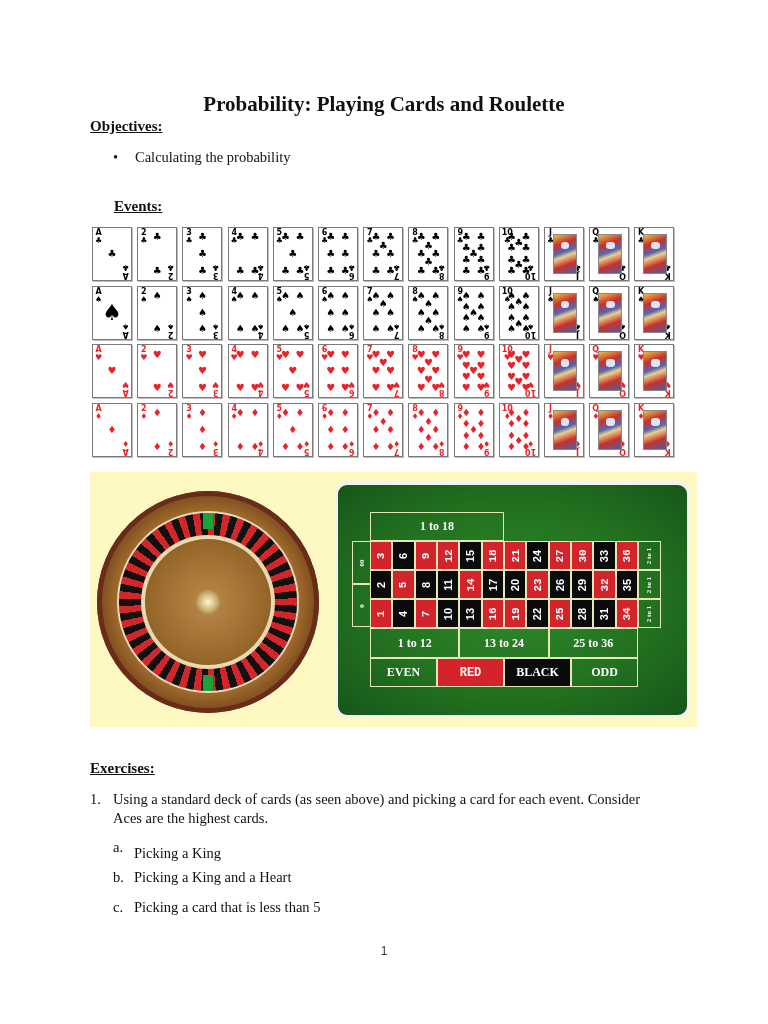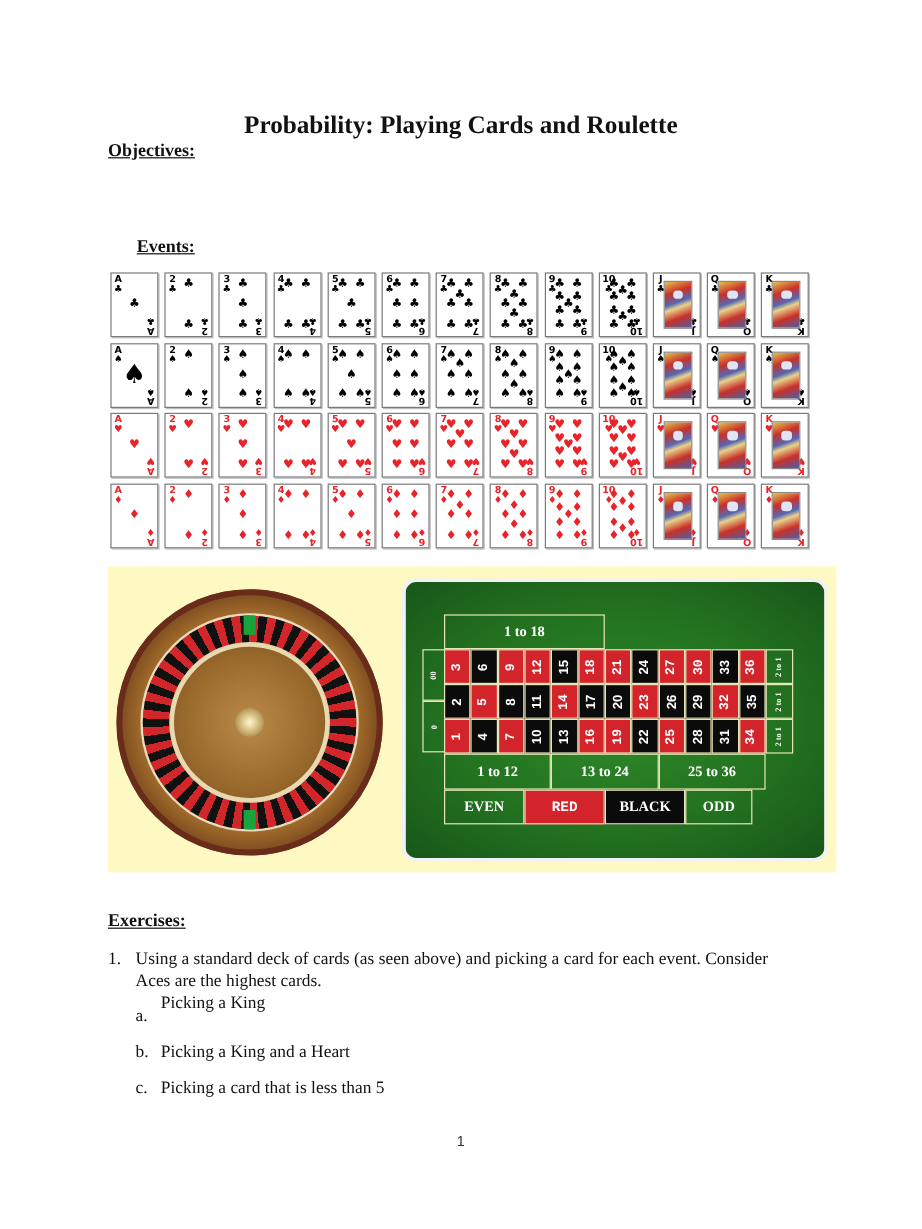--- a/index.html
+++ b/index.html
@@ -56,20 +56,21 @@
   .pagenum { left: 0; width: 768px; top: 944px; text-align: center; font-family: "Liberation Sans", sans-serif; font-size: 12px; color: #333; }
 </style>
 </head>
 <body>
 
 <div>
   <div class="abs title">Probability: Playing Cards and Roulette</div>
 
   <div class="abs heading" style="left:90px; top:118px;">Objectives:</div>
   <ul class="abs bullet-list">
+    <li>Calculating the probability</li>
   </ul>
 
   <div class="abs heading" style="left:90px; top:198px;margin-left:24px;">Events:</div>
 
   <div class="abs cards" id="cards">
       <div class="card" style="left: 0px; top: 0px; color: rgb(0, 0, 0);">
         <div class="corner">A<br>♣</div>
         <div class="corner-b">A<br>♣</div>
         <div class="pips">
           <span class="pip" style="left: 50%; top: 50%;">♣</span>
@@ -722,31 +723,31 @@
         </div>
         <div class="tcell vert" style="left: 300px; top: 114px; width: 23px; height: 29px;">
           <span>2 to 1</span>
         </div>
         <div class="tcell rng" style="left: 32px; top: 143px; width: 89.3333px; height: 30px;">1 to 12</div>
         <div class="tcell rng" style="left: 121.333px; top: 143px; width: 89.3333px; height: 30px;">13 to 24</div>
         <div class="tcell rng" style="left: 210.667px; top: 143px; width: 89.3333px; height: 30px;">25 to 36</div>
         <div class="tcell out" style="left: 32px; top: 173px; width: 67px; height: 29px;">EVEN</div>
         <div class="tcell out numred" style="left: 99px; top: 173px; width: 67px; height: 29px;">RED</div>
         <div class="tcell out numblk" style="left: 166px; top: 173px; width: 67px; height: 29px;">BLACK</div>
-        <div class="tcell out" style="left: 233px; top: 173px; width: 56px; height: 29px;">ODD</div>
+        <div class="tcell out" style="left: 233px; top: 173px; width: 67px; height: 29px;">ODD</div>
       </div>
   </div>
 
   <div class="abs heading" style="left:90px; top:760px;">Exercises:</div>
 
   <div class="abs ex-item" style="left:90px; top:790px;">1.</div>
   <div class="abs ex-item" style="left:113px; top:790px;">Using a standard deck of cards (as seen above) and picking a card for each event. Consider</div>
   <div class="abs ex-item" style="left:113px; top:809px;">Aces are the highest cards.</div>
 
   <div class="abs ex-item" style="left:113px; top:838px;">a.</div>
-  <div class="abs ex-item" style="left:134px; top:827px;">Picking a King</div>
+  <div class="abs ex-item" style="left:134px; top:844px;">Picking a King</div>
   <div class="abs ex-item" style="left:113px; top:868px;">b.</div>
   <div class="abs ex-item" style="left:134px; top:868px;">Picking a King and a Heart</div>
   <div class="abs ex-item" style="left:113px; top:898px;">c.</div>
   <div class="abs ex-item" style="left:134px; top:898px;">Picking a card that is less than 5</div>
 
   <div class="abs pagenum">1</div>
 </div>
 
 </body></html>

